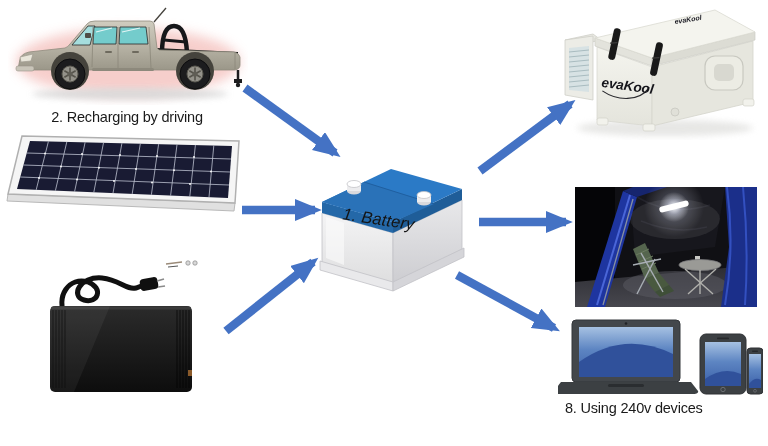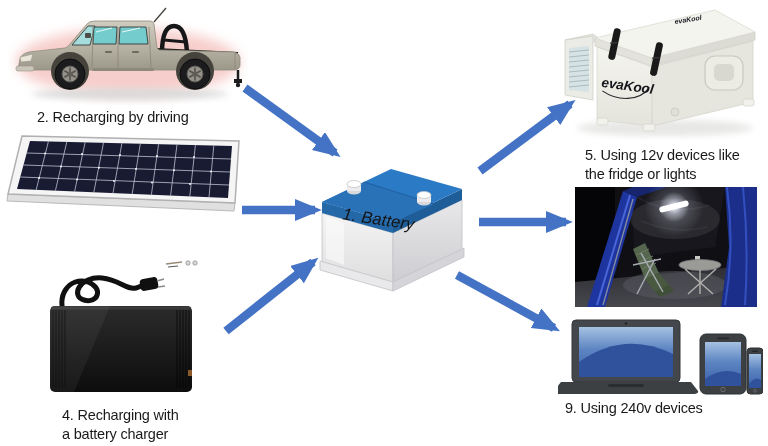--- a/index.html
+++ b/index.html
@@ -5,21 +5,21 @@
   html,body{margin:0;padding:0;background:#fff;}
   .canvas{
     position:relative;width:768px;height:446px;background:#ffffff;overflow:hidden;
     font-family:"Liberation Sans", sans-serif;
   }
   .abs{position:absolute;}
   .label{
     position:absolute;color:#1a1a1a;font-size:14.5px;line-height:19px;
     letter-spacing:-0.2px;white-space:nowrap;font-weight:400;
   }
-  .label.center{text-align:left;}
+  .label.center{text-align:center;}
   .battery-label{
     position:absolute;left:342px;top:214px;width:130px;
     font-size:16.5px;font-style:italic;color:#141414;
     transform:rotate(8.5deg);letter-spacing:0.2px;
   }
   svg{display:block;}
 </style>
 </head>
 <body>
 
@@ -161,24 +161,20 @@
         <line x1="25" y1="58" x2="25" y2="136"></line>
       <line x1="137" y1="58" x2="137" y2="136"></line>
         <line x1="140" y1="58" x2="140" y2="136"></line>
         <line x1="143" y1="58" x2="143" y2="136"></line>
       <line x1="146" y1="58" x2="146" y2="136"></line>
         <line x1="149" y1="58" x2="149" y2="136"></line>
     </g>
     <polygon points="10,54 70,54 34,140 10,140" fill="#ffffff" opacity="0.05"></polygon>
     <rect x="148" y="118" width="4" height="6" fill="#8a5a2a"></rect>
   </svg>
-  <div class="label" style="left:62px;top:406px">
-    <span style="display:block">4. Recharging with</span>
-    <span style="display:block">a battery charger</span>
-  </div>
 
   <svg class="abs" style="left:316px;top:155px" width="152" height="140" viewBox="0 0 152 140">
     <defs>
       <linearGradient id="bt-front" x1="0" y1="0" x2="0" y2="1">
         <stop offset="0" stop-color="#f4f4f5"></stop>
           <stop offset="1" stop-color="#dededf"></stop>
       </linearGradient>
       <linearGradient id="bt-side" x1="0" y1="0" x2="0" y2="1">
         <stop offset="0" stop-color="#e8e8ea"></stop>
           <stop offset="1" stop-color="#cdcdd1"></stop>
@@ -264,24 +260,20 @@
     <g>
       <rect x="148" y="56" width="38" height="34" rx="10" fill="#ecece4" stroke="#c8c8c0" stroke-width="1.2"></rect>
       <rect x="157" y="64" width="20" height="17" rx="5" fill="#d8d8d0"></rect>
     </g>
     <circle cx="118" cy="112" r="4" fill="#e0e0d8" stroke="#c8c8c0" stroke-width="0.8"></circle>
 
     <rect x="40" y="118" width="11" height="7" rx="2" fill="#f2f2ec" stroke="#d2d2ca" stroke-width="0.7"></rect>
     <rect x="86" y="124" width="12" height="7" rx="2" fill="#f2f2ec" stroke="#d2d2ca" stroke-width="0.7"></rect>
     <rect x="186" y="99" width="11" height="7" rx="2" fill="#f2f2ec" stroke="#d2d2ca" stroke-width="0.7"></rect>
   </svg>
-  <div class="label" style="left:585px;top:146px">
-    <span style="display:block">5. Using 12v devices like</span>
-    <span style="display:block">the fridge or lights</span>
-  </div>
 
   <svg class="abs" style="left:575px;top:187px" width="182" height="120" viewBox="0 0 182 120">
     <defs>
       <radialGradient id="tn-glow" cx="0.5" cy="0.5" r="0.5">
         <stop offset="0" stop-color="#ffffff" stop-opacity="0.95"></stop>
         <stop offset="0.5" stop-color="#dfe6ff" stop-opacity="0.35"></stop>
         <stop offset="1" stop-color="#ffffff" stop-opacity="0"></stop>
       </radialGradient>
       <linearGradient id="tn-floor" x1="0" y1="0" x2="0" y2="1">
         <stop offset="0" stop-color="#2c2c32"></stop>
@@ -364,21 +356,21 @@
     </g>
 
     <g>
       <rect x="189" y="30" width="16" height="46" rx="3.5" fill="#3c4043" stroke="#2e3134"></rect>
       <rect x="194" y="32.5" width="6" height="1.4" rx="0.7" fill="#26282b"></rect>
       <rect x="191" y="36" width="12" height="34" fill="url(#dv-screen)"></rect>
       <path d="M191,70 L203,70 L203,62 Q197,58 191,66 Z" fill="#30519b"></path>
       <circle cx="197" cy="72.8" r="1.4" fill="none" stroke="#66696d" stroke-width="0.9"></circle>
     </g>
   </svg>
-  <div class="label" style="left:565px;top:399px">9. Using 240v devices</div>
+  <div class="label" style="left:565px;top:399px">8. Using 240v devices</div>
 
   <svg class="abs" style="left:0;top:0;pointer-events:none" width="768" height="446" viewBox="0 0 768 446">
     <defs>
       <marker id="ah" markerUnits="strokeWidth" markerWidth="3.4" markerHeight="2.8" refX="2.4" refY="1.3" orient="auto">
         <path d="M0,0 L3.2,1.3 L0,2.6 Z" fill="#4472C4"></path>
       </marker>
     </defs>
     <g stroke="#4472C4" stroke-width="8.5" fill="none">
       <line x1="245" y1="88" x2="335" y2="153" marker-end="url(#ah)"></line>
       <line x1="242" y1="210" x2="315" y2="210" marker-end="url(#ah)"></line>

